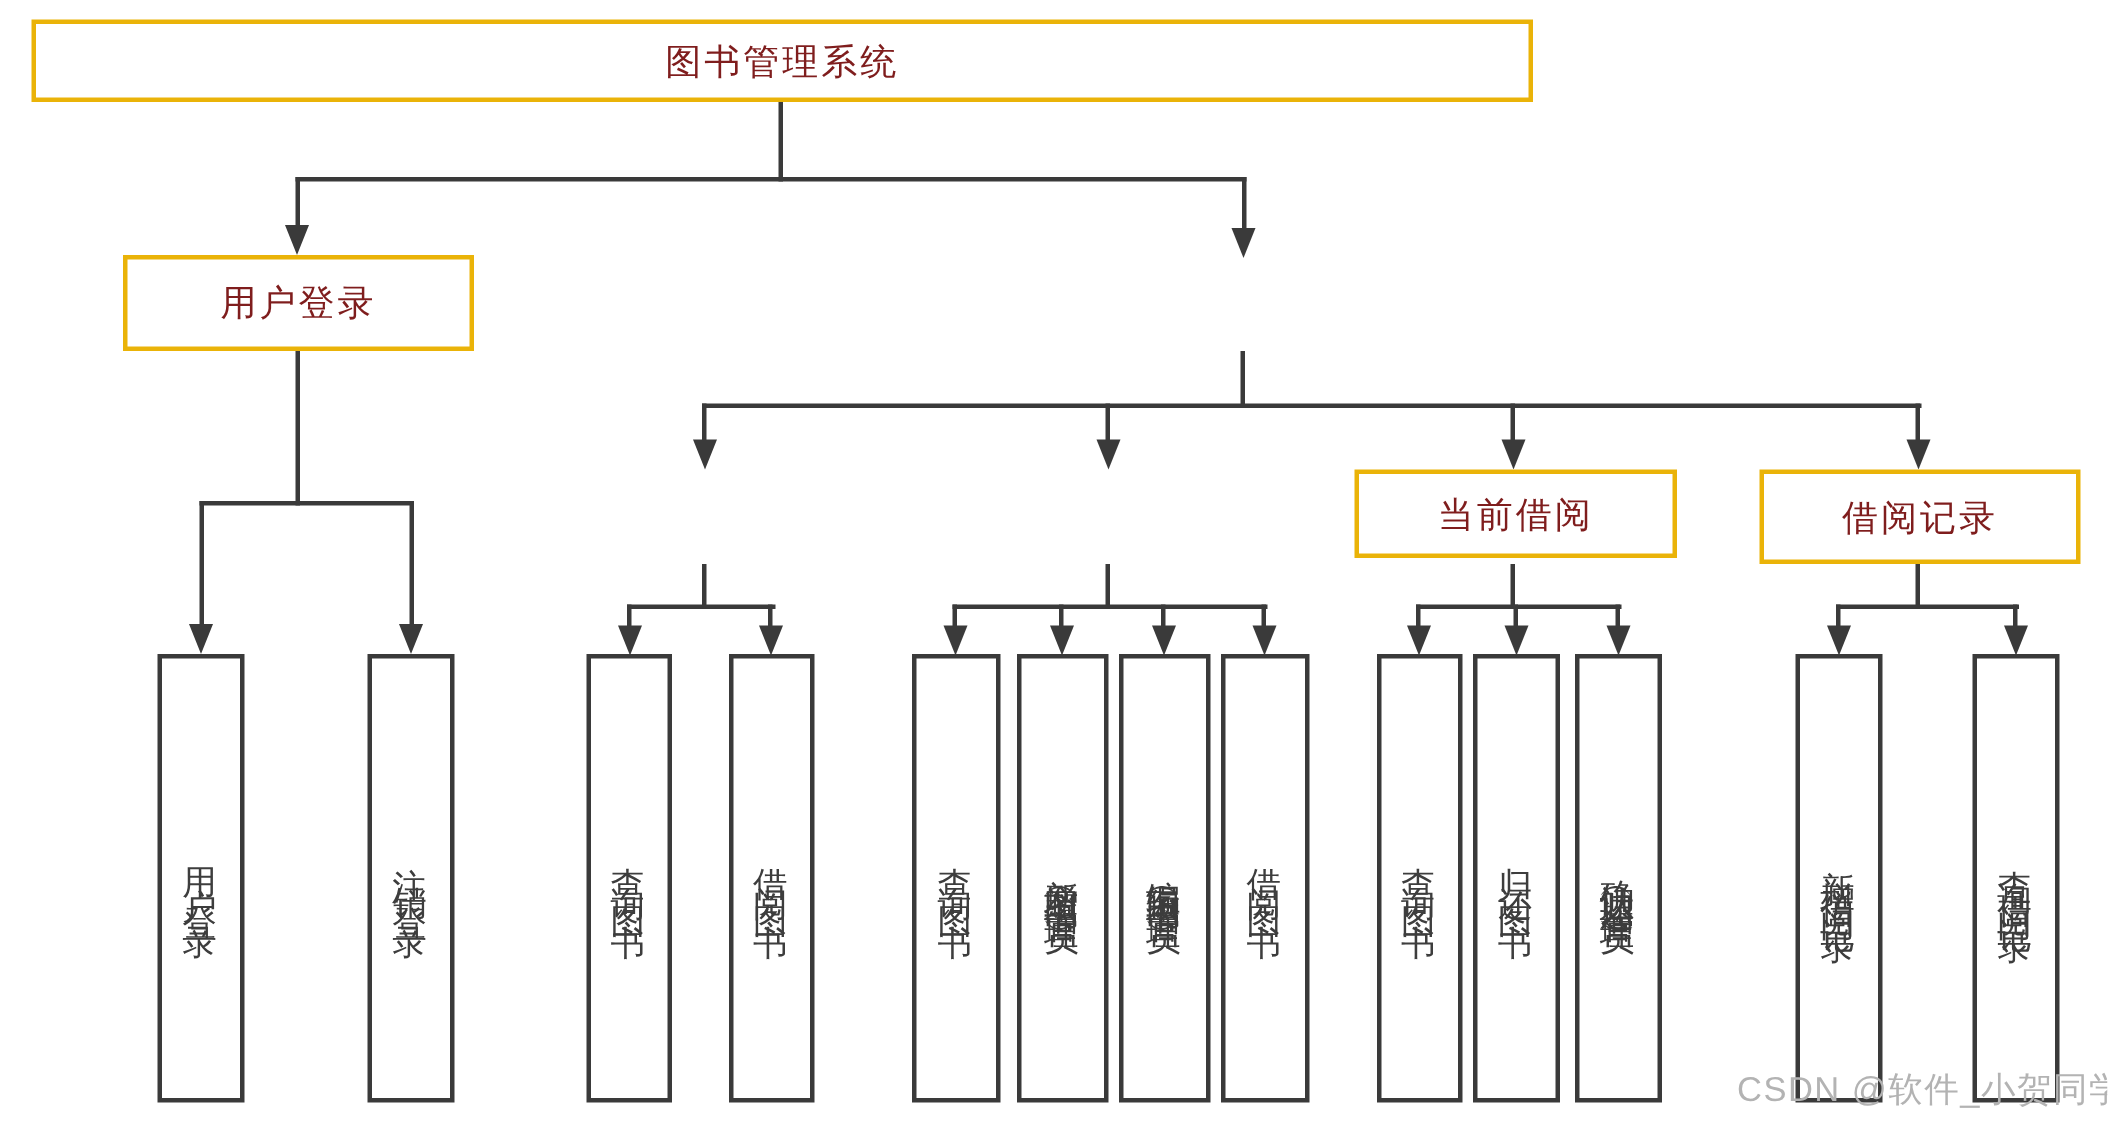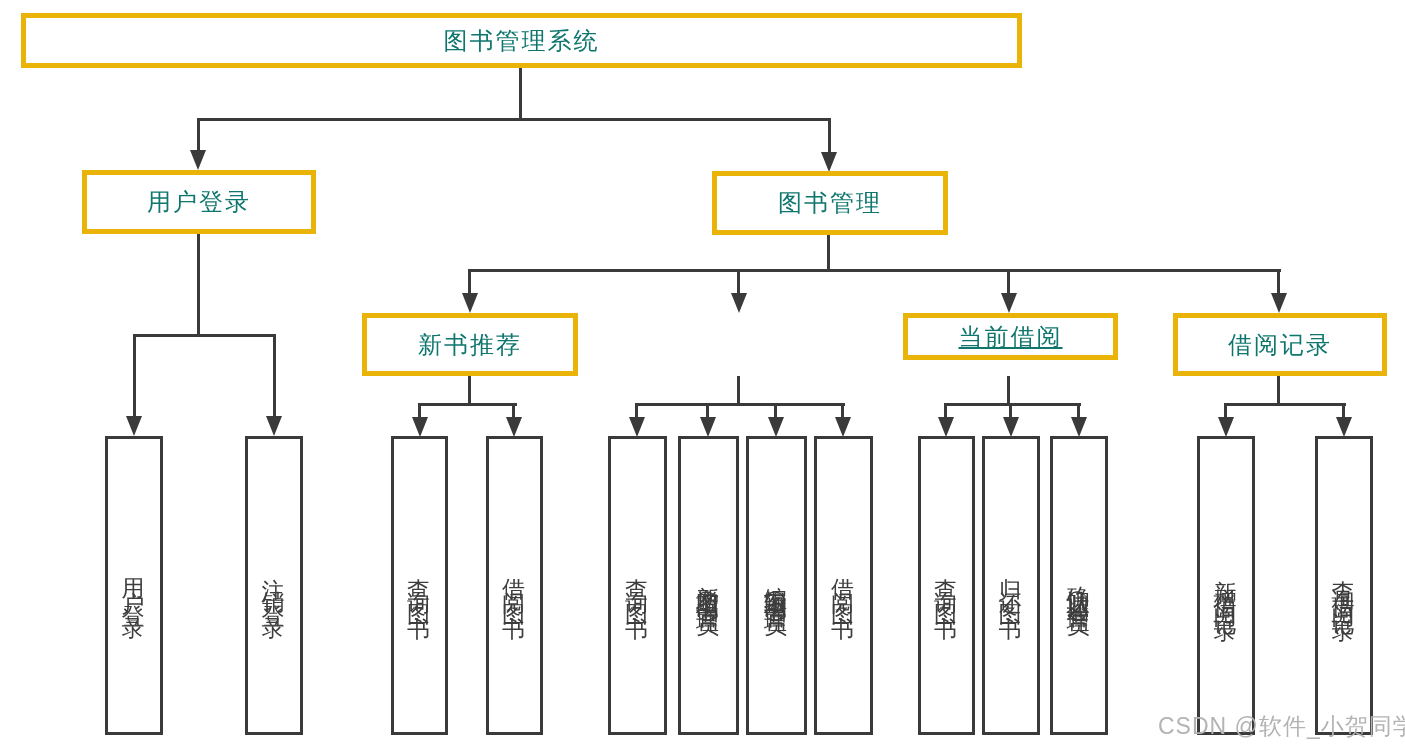--- a/index.html
+++ b/index.html
@@ -7,24 +7,24 @@
     position:relative;
     width:1405px;height:747px;
     background:#ffffff;
     font-family:"Liberation Sans","DejaVu Sans",sans-serif;
     overflow:hidden;
   }
   
   .hbox{
     position:absolute;
     box-sizing:border-box;
-    border:5px solid #eab308;
+    border:3px solid #eab308;
     background:#ffffff;
     display:flex;align-items:center;justify-content:center;
-    color:#0f766e;font-size:24px;letter-spacing:2px;
+    color:#7f1d1d;font-size:24px;letter-spacing:2px;
     z-index:2;
   }
   
   .vbox{
     position:absolute;
     box-sizing:border-box;
     top:436px;height:299px;
     border:3px solid #3a3a3a;
     background:#ffffff;
     display:flex;align-items:center;justify-content:center;
@@ -58,28 +58,22 @@
 
 <div class="canvas">
 
   <div class="hbox" style="left:21px;top:13px;width:1001px;height:55px;">
     <span>图书管理系统</span>
   </div>
 
   <div class="hbox" style="left:82px;top:170px;width:234px;height:64px;">
     <span>用户登录</span>
   </div>
-  <div class="hbox" style="left:712px;top:171px;width:236px;height:64px;">
-    <span>图书管理</span>
-  </div>
 
-  <div class="hbox" style="left:362px;top:313px;width:216px;height:63px;">
-    <span>新书推荐</span>
-  </div>
-  <div class="hbox" style="left:903px;top:313px;width:215px;height:47px;text-decoration:underline;">
+  <div class="hbox" style="left:903px;top:313px;width:215px;height:59px;">
     <span>当前借阅</span>
   </div>
   <div class="hbox" style="left:1173px;top:313px;width:214px;height:63px;">
     <span>借阅记录</span>
   </div>
 
   <div class="vbox" style="left:105px;width:58px;">
     <span class="vtext ls4">用户登录</span>
   </div>
   <div class="vbox" style="left:245px;width:58px;">

